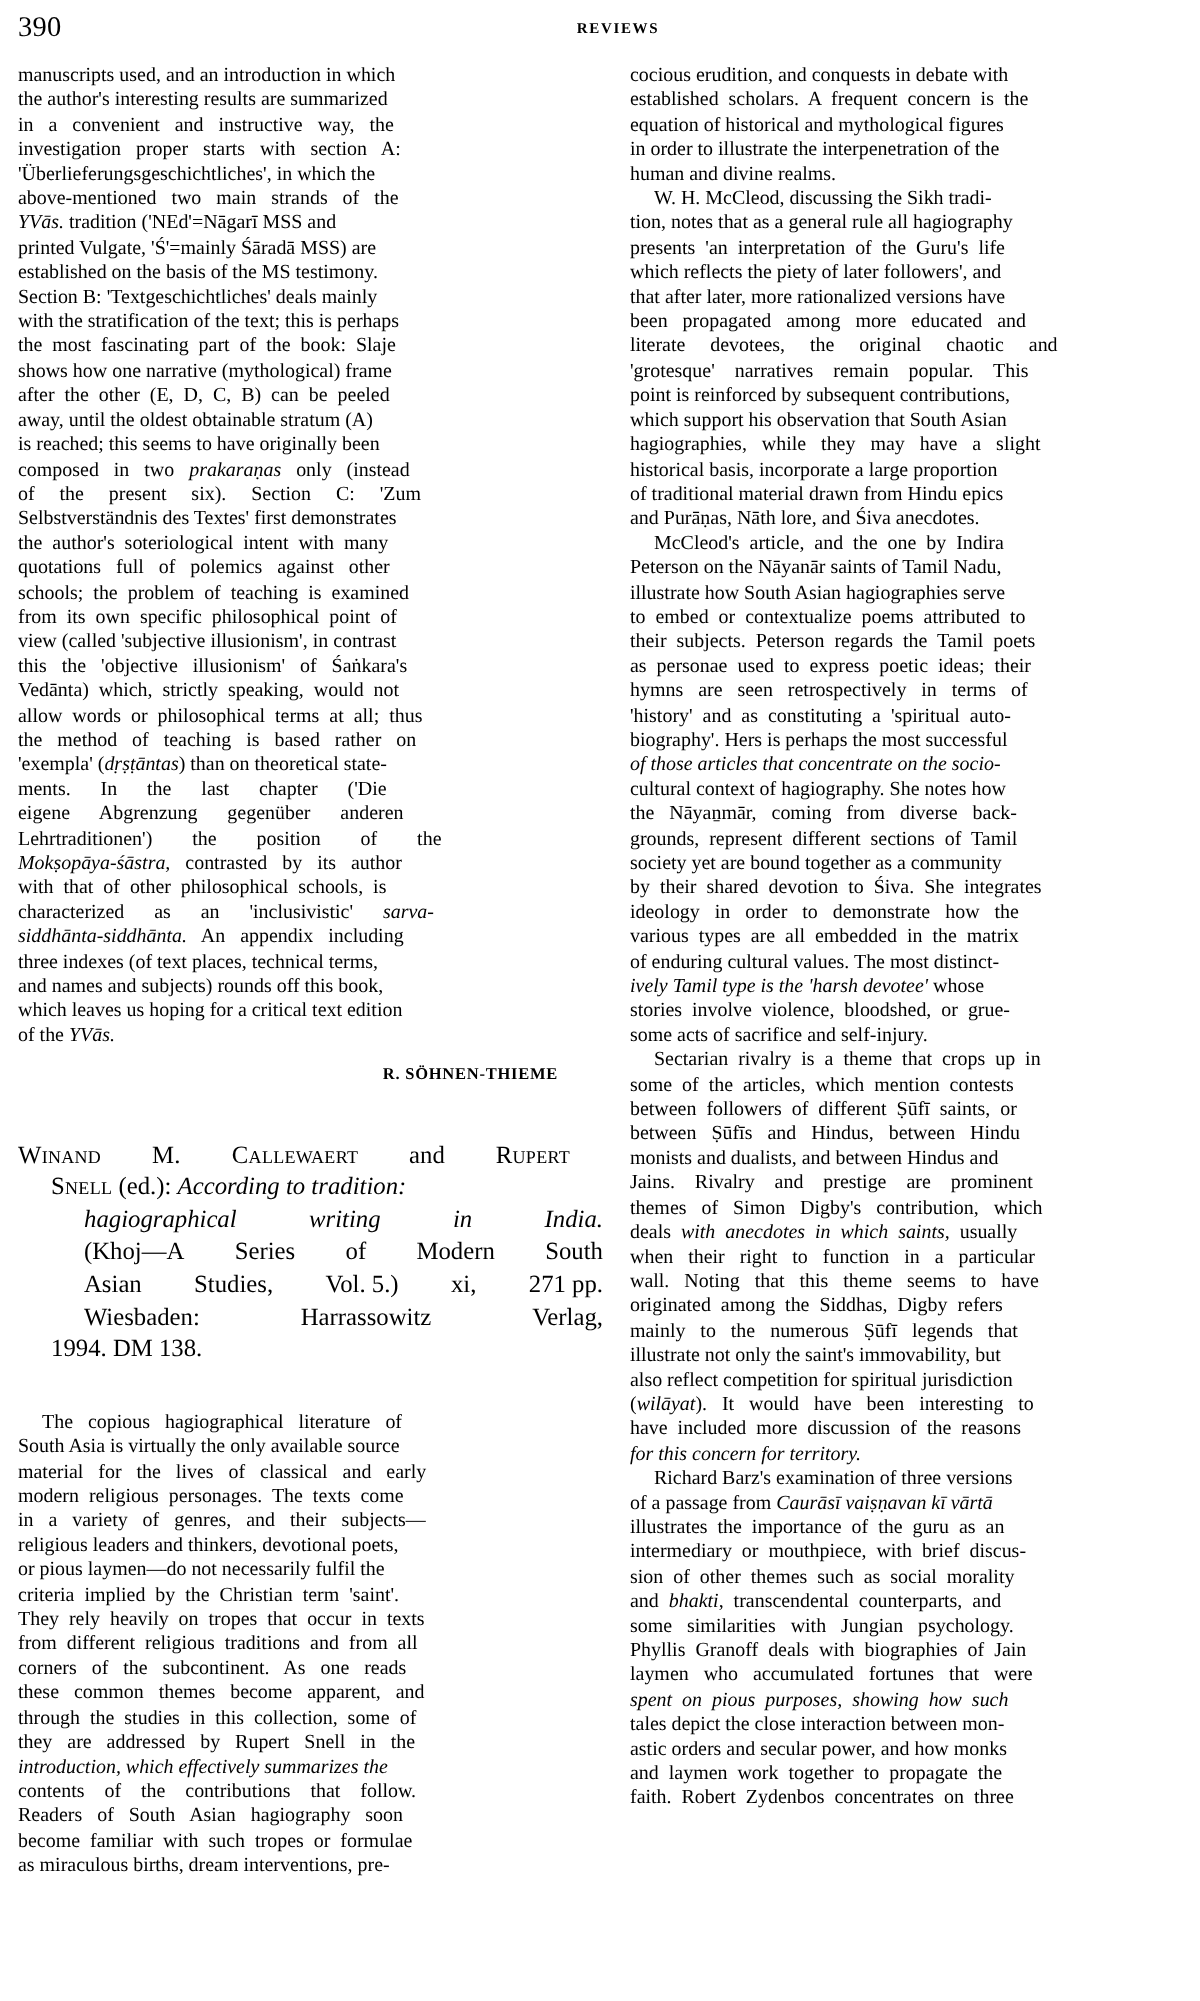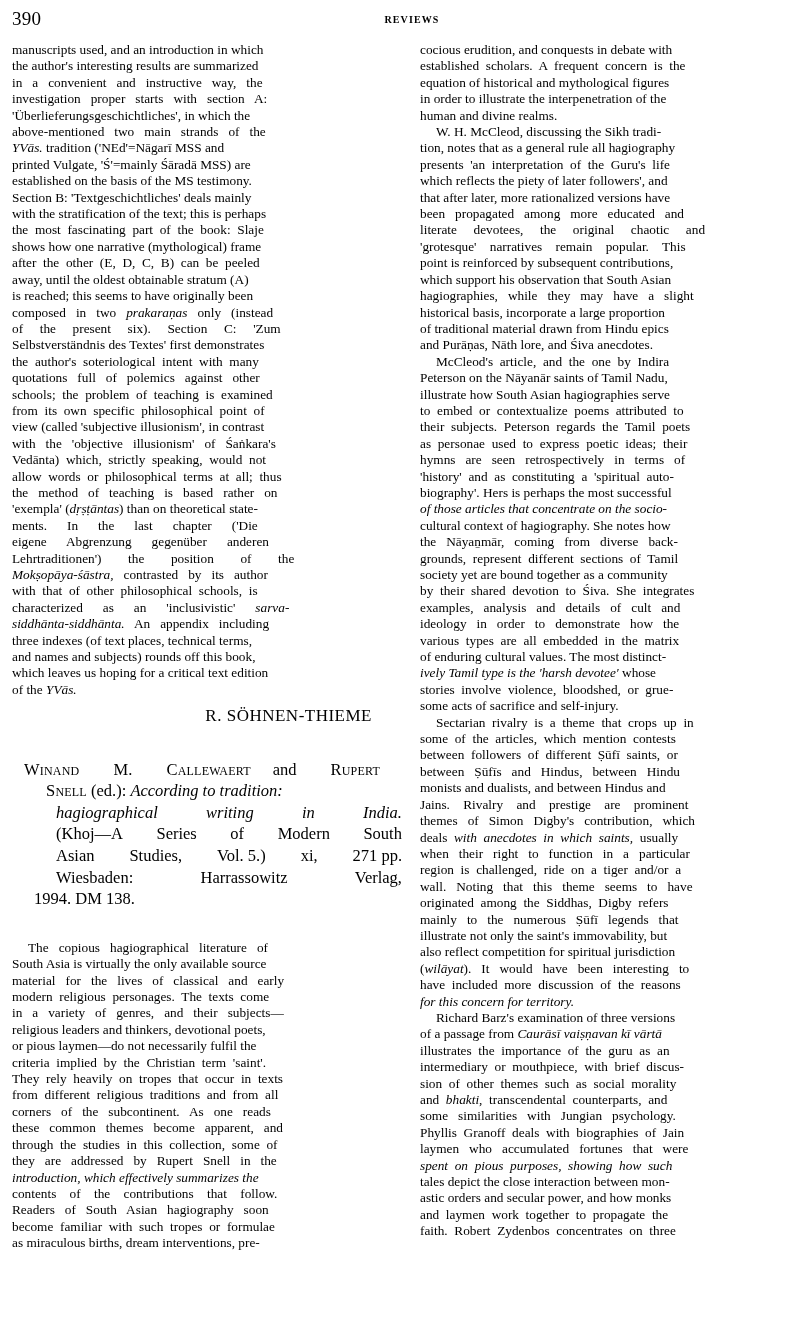--- a/index.html
+++ b/index.html
@@ -84,42 +84,41 @@
   .j > span { white-space: pre; }
 
   .i  { font-style: italic; }
 
   
   .pind { padding-left: 16px; }
 
   
   .sig {
     text-align: right;
-    font-size: 17px;
-    font-weight: normal;
+    font-size: 11px;
+    font-weight: bold;
     letter-spacing: 0.5px;
     line-height: 16.42px;
     height: 16.42px;
     white-space: pre;
     padding-right: 8px;
   }
 
   
   .bookhead .ln {
     font-size: 16.5px;
     line-height: 21.6px;
     height: 21.6px;
   }
   .bookhead .j { width: 368px; }
   .hang { padding-left: 22px; }
   .hang.j { width: 346px; margin-left: 22px; font-family: Liberation Serif, serif; }
   .sc {
     font-variant: small-caps;
     letter-spacing: 0.2px;
-    margin-left: 12px;
   }
 
   .spacer-sm { height: 10px; }
   .spacer-md { height: 30px; }
   .spacer-lg { height: 34px; }
 </style>
 </head>
 <body>
 
 <div id="page">
@@ -151,21 +150,21 @@
         <div class="ln">away, until the oldest obtainable stratum (A)</div>
         <div class="ln">is reached; this seems to have originally been</div>
         <div class="ln">composed   in   two   <span class="i">prakaraṇas</span>   only   (instead</div>
         <div class="ln">of     the     present     six).     Section     C:     'Zum</div>
         <div class="ln">Selbstverständnis des Textes' first demonstrates</div>
         <div class="ln">the  author's  soteriological  intent  with  many</div>
         <div class="ln">quotations   full   of   polemics   against   other</div>
         <div class="ln">schools;  the  problem  of  teaching  is  examined</div>
         <div class="ln">from  its  own  specific  philosophical  point  of</div>
         <div class="ln">view (called 'subjective illusionism', in contrast</div>
-        <div class="ln">with   the   'objective   illusionism'   of   Śaṅkara's</div>
+        <div class="ln">this   the   'objective   illusionism'   of   Śaṅkara's</div>
         <div class="ln">Vedānta)  which,  strictly  speaking,  would  not</div>
         <div class="ln">allow  words  or  philosophical  terms  at  all;  thus</div>
         <div class="ln">the   method   of   teaching   is   based   rather   on</div>
         <div class="ln">'exempla' (<span class="i">dṛṣṭāntas</span>) than on theoretical state-</div>
         <div class="ln">ments.      In      the      last      chapter      ('Die</div>
         <div class="ln">eigene      Abgrenzung      gegenüber      anderen</div>
         <div class="ln">Lehrtraditionen')        the        position        of        the</div>
         <div class="ln"><span class="i">Mokṣopāya-śāstra,</span>   contrasted   by   its   author</div>
         <div class="ln">with  that  of  other  philosophical  schools,  is</div>
         <div class="ln">characterized      as      an      'inclusivistic'      <span class="i">sarva-</span></div>
@@ -245,37 +244,35 @@
       <div class="ln">as  personae  used  to  express  poetic  ideas;  their</div>
       <div class="ln">hymns   are   seen   retrospectively   in   terms   of</div>
       <div class="ln">'history'  and  as  constituting  a  'spiritual  auto-</div>
       <div class="ln">biography'. Hers is perhaps the most successful</div>
       <div class="ln"><span class="i">of those articles that concentrate on the socio-</span></div>
       <div class="ln">cultural context of hagiography. She notes how</div>
       <div class="ln">the   Nāyaṉmār,   coming   from   diverse   back-</div>
       <div class="ln">grounds,  represent  different  sections  of  Tamil</div>
       <div class="ln">society yet are bound together as a community</div>
       <div class="ln">by  their  shared  devotion  to  Śiva.  She  integrates</div>
-      <div class="ln">examples,   analysis   and   details   of   cult   and</div>
       <div class="ln">ideology   in   order   to   demonstrate   how   the</div>
       <div class="ln">various  types  are  all  embedded  in  the  matrix</div>
       <div class="ln">of enduring cultural values. The most distinct-</div>
       <div class="ln"><span class="i">ively Tamil type is the 'harsh devotee'</span> whose</div>
       <div class="ln">stories  involve  violence,  bloodshed,  or  grue-</div>
       <div class="ln">some acts of sacrifice and self-injury.</div>
       <div class="ln pind">Sectarian  rivalry  is  a  theme  that  crops  up  in</div>
       <div class="ln">some  of  the  articles,  which  mention  contests</div>
       <div class="ln">between  followers  of  different  Ṣūfī  saints,  or</div>
       <div class="ln">between   Ṣūfīs   and   Hindus,   between   Hindu</div>
       <div class="ln">monists and dualists, and between Hindus and</div>
       <div class="ln">Jains.    Rivalry    and    prestige    are    prominent</div>
       <div class="ln">themes   of   Simon   Digby's   contribution,   which</div>
       <div class="ln">deals  <span class="i">with  anecdotes  in  which  saints,</span>  usually</div>
       <div class="ln">when   their   right   to   function   in   a   particular</div>
-      <div class="ln">region  is  challenged,  ride  on  a  tiger  and/or  a</div>
       <div class="ln">wall.   Noting   that   this   theme   seems   to   have</div>
       <div class="ln">originated  among  the  Siddhas,  Digby  refers</div>
       <div class="ln">mainly   to   the   numerous   Ṣūfī   legends   that</div>
       <div class="ln">illustrate not only the saint's immovability, but</div>
       <div class="ln">also reflect competition for spiritual jurisdiction</div>
       <div class="ln">(<span class="i">wilāyat</span>).   It   would   have   been   interesting   to</div>
       <div class="ln">have  included  more  discussion  of  the  reasons</div>
       <div class="ln"><span class="i">for this concern for territory.</span></div>
       <div class="ln pind">Richard Barz's examination of three versions</div>
       <div class="ln">of a passage from <span class="i">Caurāsī vaiṣṇavan kī vārtā</span></div>

